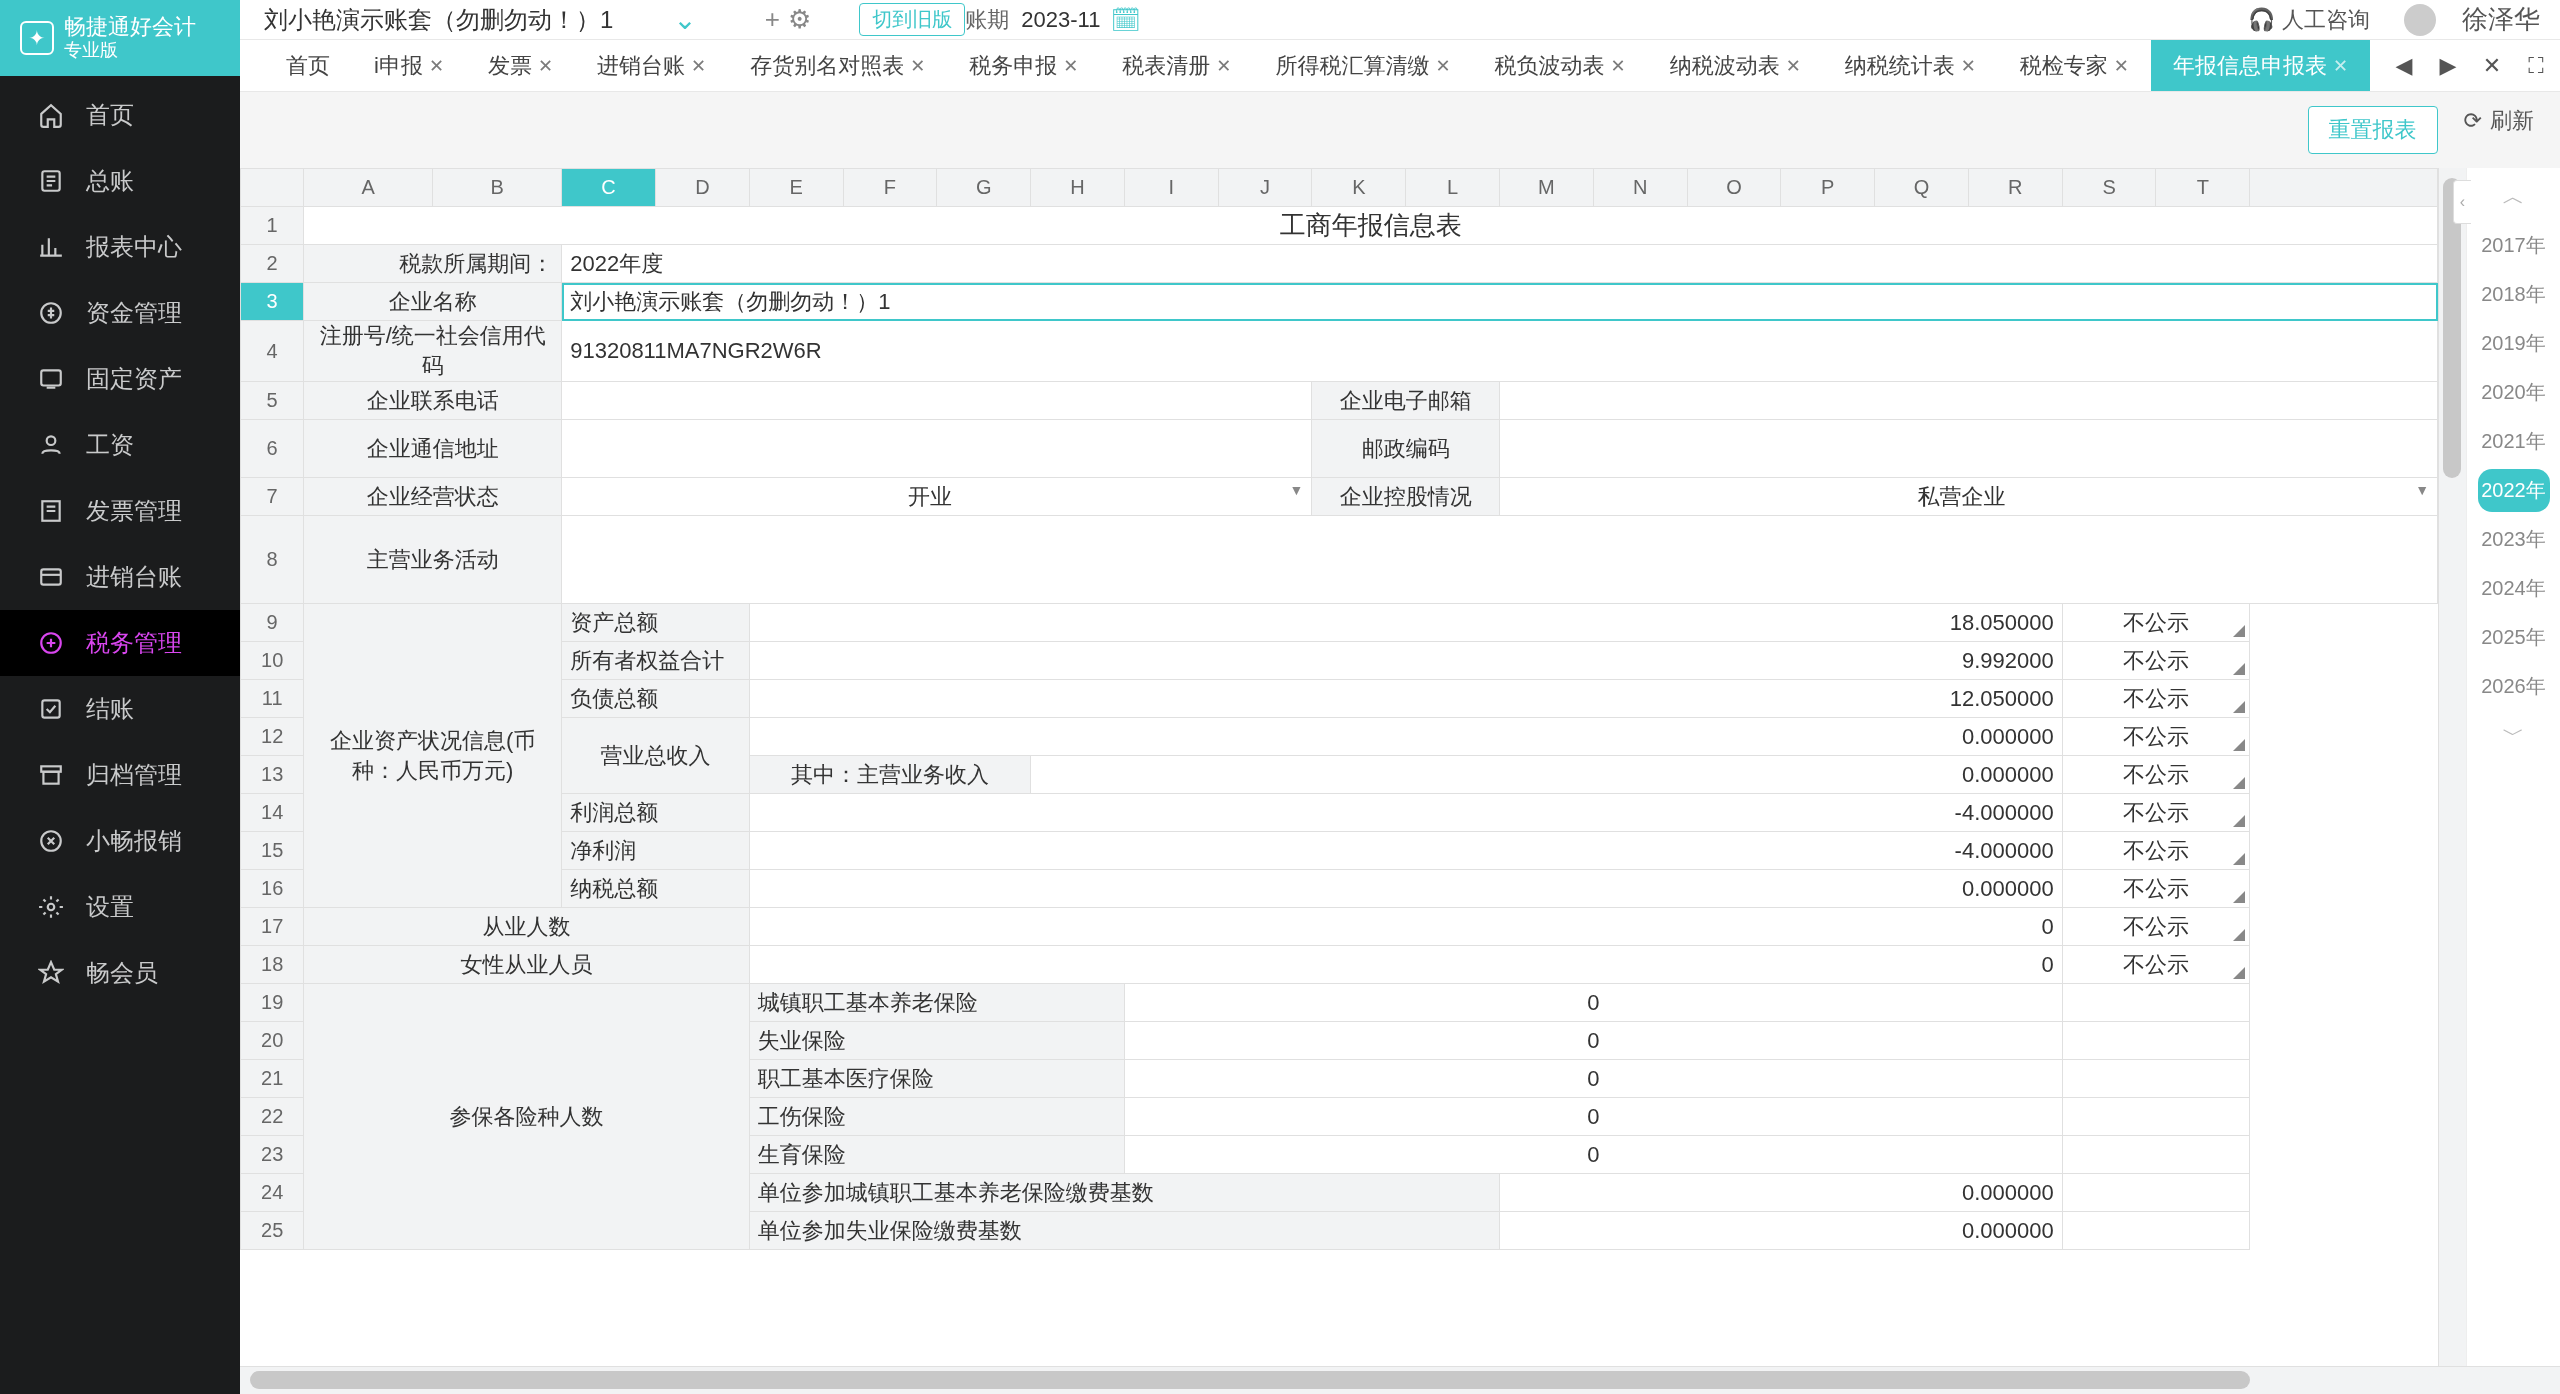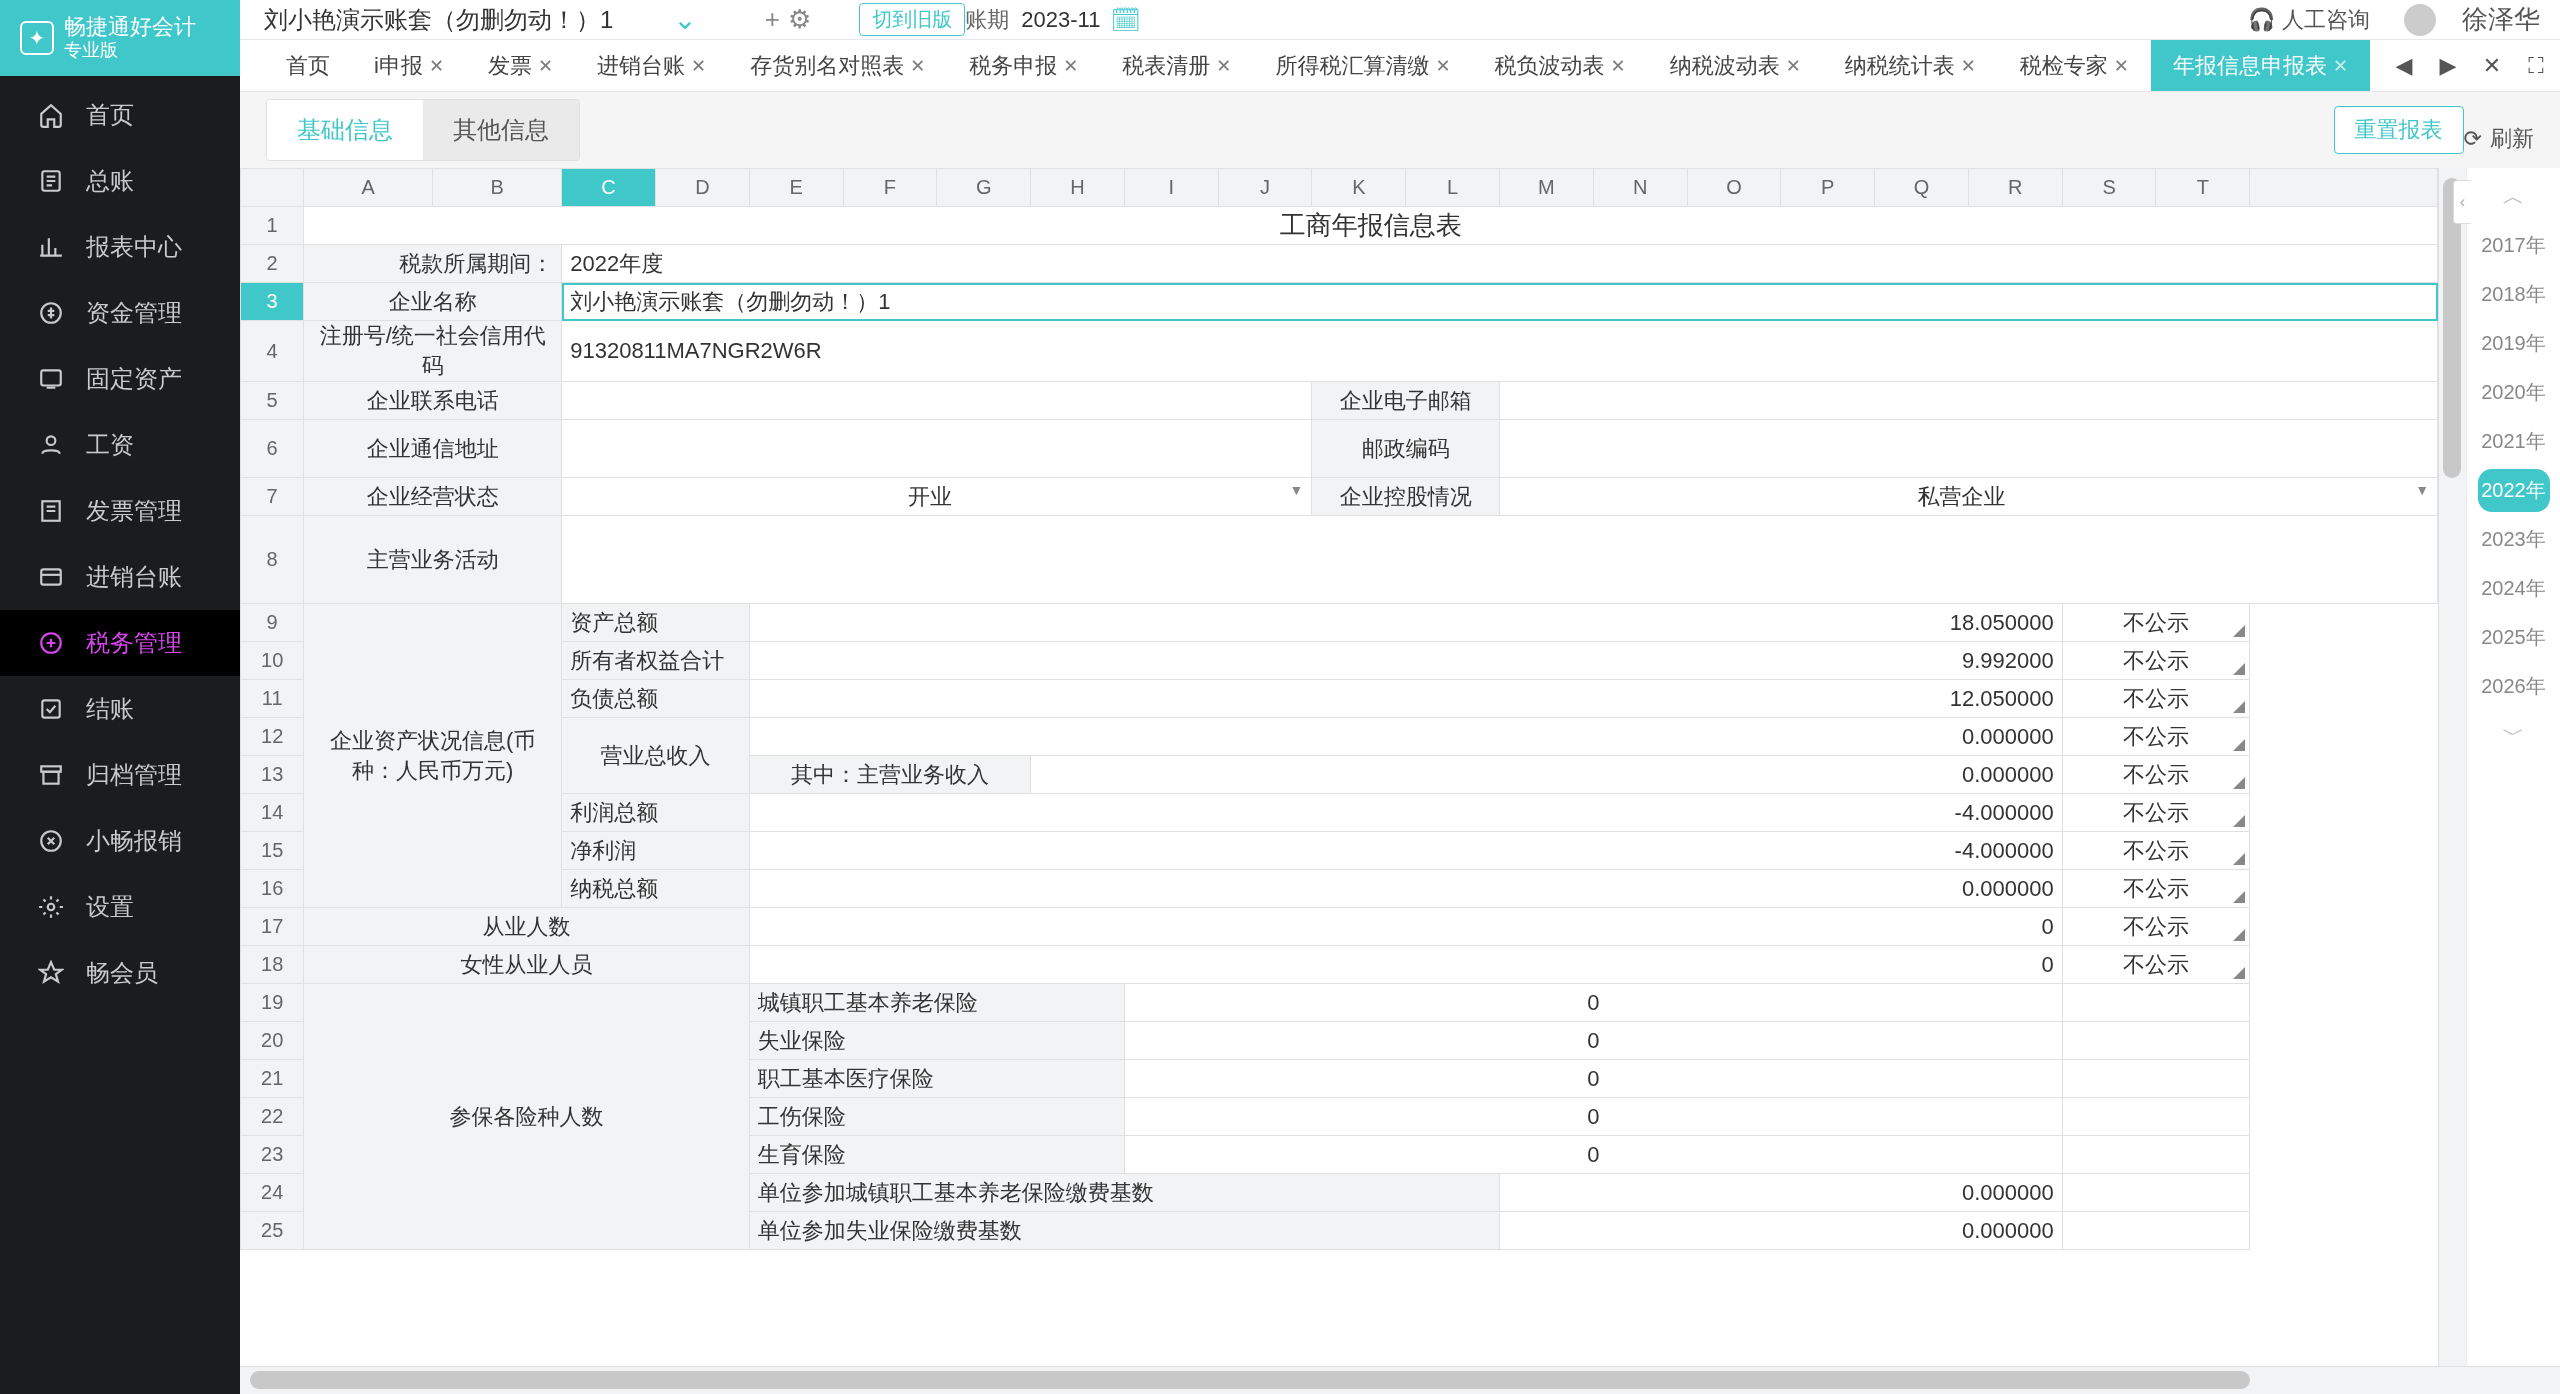--- a/index.html
+++ b/index.html
@@ -37,21 +37,21 @@
 .tab { display: flex; align-items: center; padding: 0 22px; height: 100%; color: #444; cursor: pointer; white-space: nowrap; }
 .tab.active { background: #3fc7ca; color: #fff; }
 .tab-x { margin-left: 6px; font-size: 18px; opacity: .7; }
 .tab-nav { margin-left: auto; display: flex; align-items: center; gap: 4px; padding-right: 4px; }
 .tab-nav-btn { width: 40px; height: 40px; display: flex; align-items: center; justify-content: center; cursor: pointer; color: #555; font-size: 22px; }
 
 .workbar { height: 76px; display: flex; align-items: center; padding: 0 26px; background: #f5f5f5; }
 .subtabs { display: flex; border: 1px solid #e0e0e0; border-radius: 4px; overflow: hidden; }
 .subtab { padding: 14px 30px; font-size: 24px; background: #eaeaea; color: #555; cursor: pointer; }
 .subtab.active { background: #fff; color: #3fc7ca; }
-.workbar-right { margin-left: auto; display: flex; align-items: flex-end; }
+.workbar-right { margin-left: auto; display: flex; align-items: flex-start; gap: 26px; }
 .btn-reset { border: 1px solid #3fc7ca; color: #3fc7ca; padding: 8px 20px; border-radius: 4px; font-size: 22px; cursor: pointer; background: #fff; }
 .btn-refresh { display: flex; align-items: center; gap: 8px; color: #555; font-size: 22px; cursor: pointer; }
 
 .sheet-wrap { flex: 1; display: flex; background: #fff; margin: 0 0 0 0; position: relative; min-height: 0; }
 .sheet { flex: 1; overflow: hidden; position: relative; }
 table { border-collapse: collapse; width: 100%; font-size: 22px; color: #333; }
 th, td { border: 1px solid #e0e0e0; height: 38px; text-align: center; font-weight: 400; background: #fff; padding: 0 8px; }
 th { background: #f2f3f4; color: #666; font-size: 20px; }
 .rowhdr { background: #f2f3f4; width: 54px; color: #666; font-size: 20px; }
 .rowhdr.sel { background: #3fc7ca; color: #fff; }
@@ -266,24 +266,20 @@
         </div>
       <div class="tab-nav">
         <div class="tab-nav-btn">◀</div>
         <div class="tab-nav-btn">▶</div>
         <div class="tab-nav-btn">✕</div>
         <div class="tab-nav-btn">⛶</div>
       </div>
     </div>
 
     <div class="workbar">
-      <div class="subtabs">
-        <div class="subtab active">基础信息</div>
-        <div class="subtab">其他信息</div>
-      </div>
       <div class="workbar-right">
         <div class="btn-reset">重置报表</div>
         <div class="btn-refresh">
           <span>⟳</span>
           <span>刷新</span>
         </div>
       </div>
     </div>
 
     <div class="sheet-wrap">

